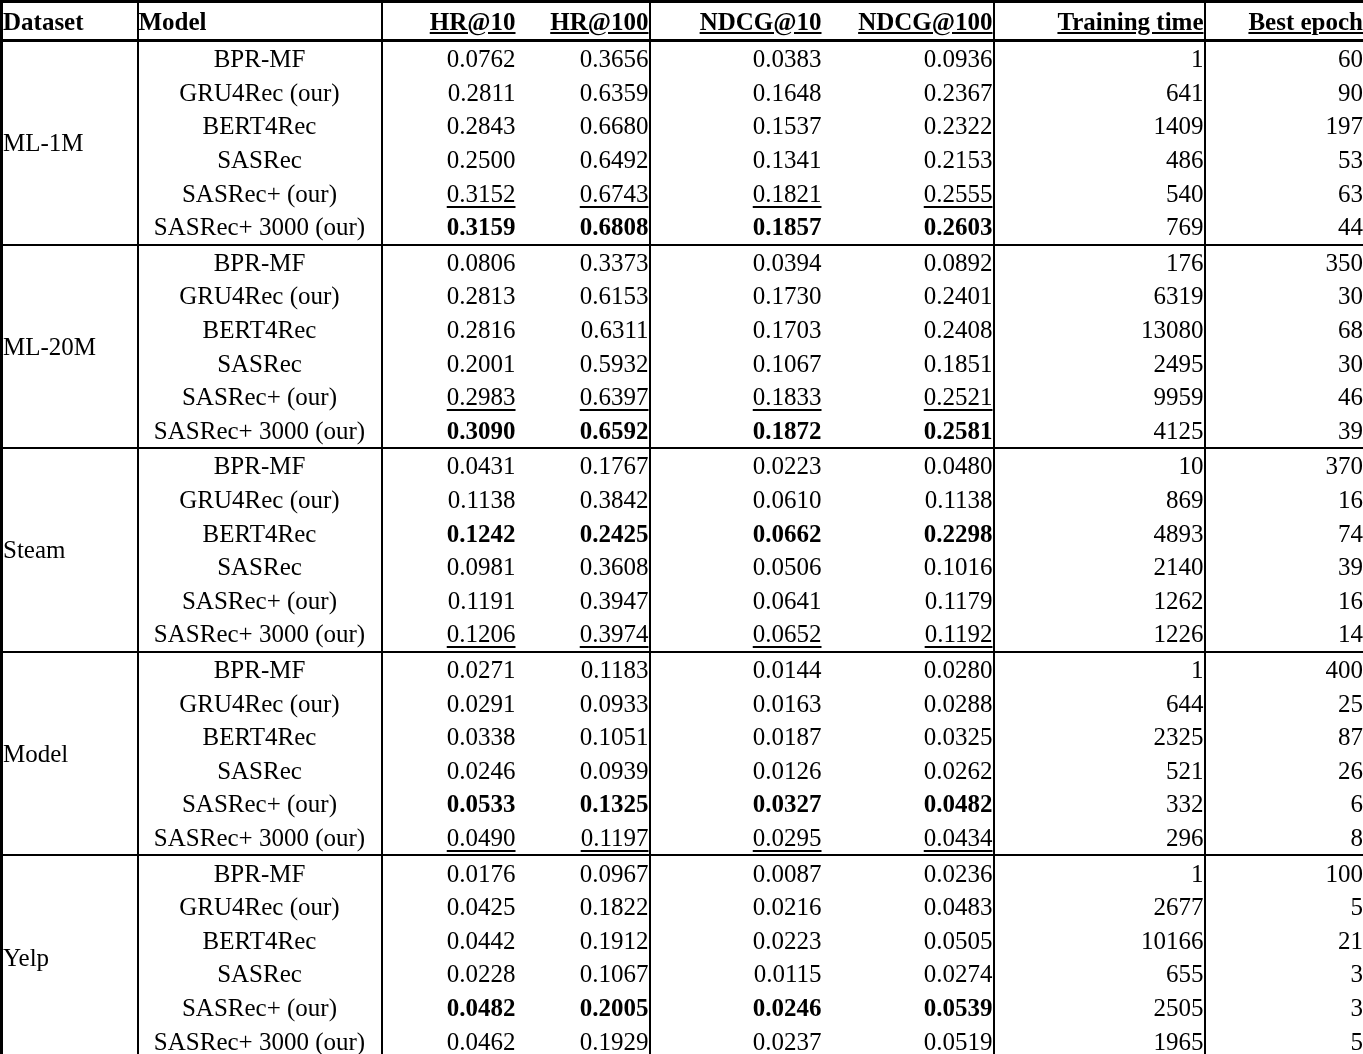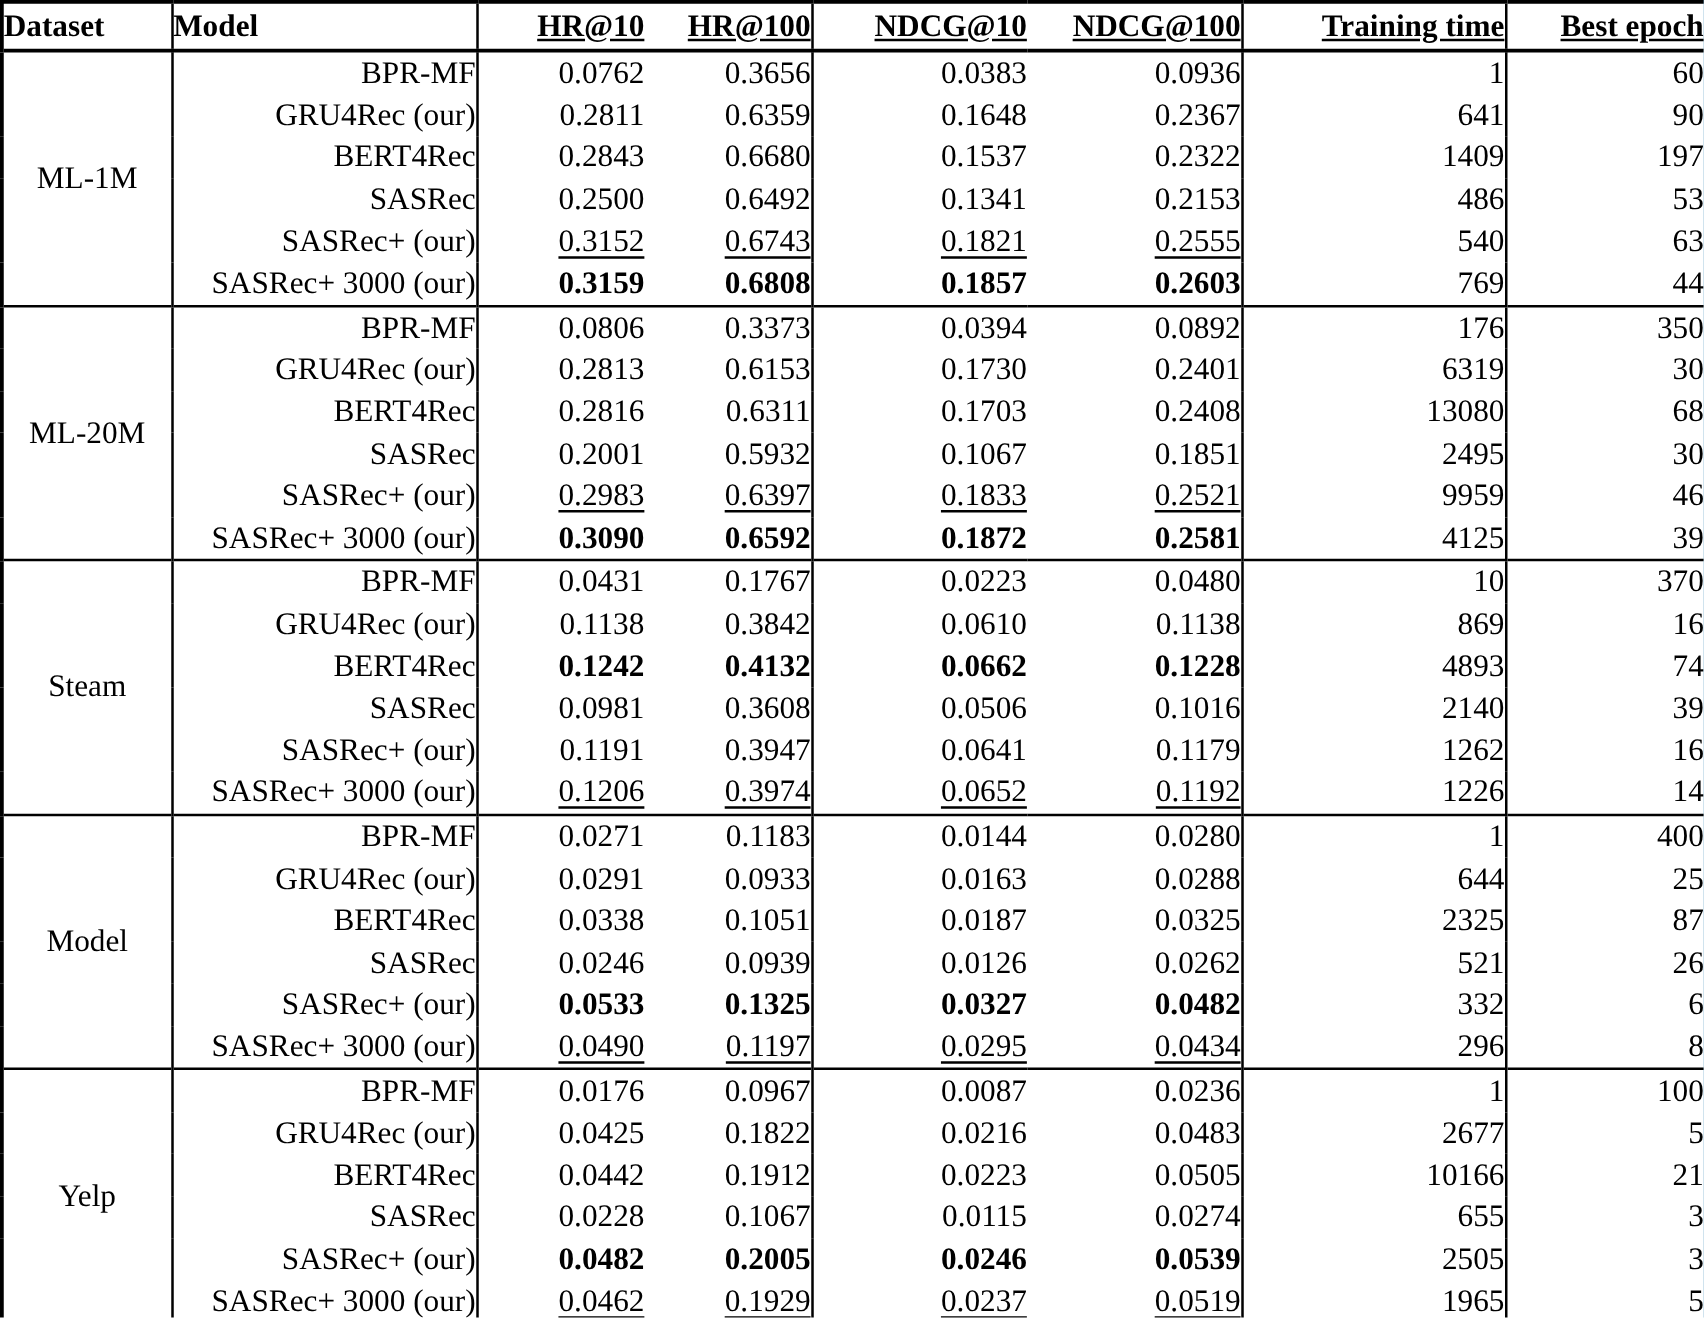--- a/index.html
+++ b/index.html
@@ -66,28 +66,28 @@
   .vsep-right { border-right: 2px solid #000; }
 
   
   tbody td {
     height: 33.6px;
     font-size: 25px;
     padding: 0 10px;
     white-space: nowrap;
   }
   td.dataset-cell {
-    text-align: center;
+    text-align: left;
     vertical-align: top;
     padding-left: 14px;
     padding-top: 26px;
     font-size: 25px;
   }
   td.model-cell {
-    text-align: right;
+    text-align: center;
     padding-left: 10px;
     font-family: Liberation Serif, serif;
   }
   td.num {
     text-align: right;
     padding-right: 12px;
   }
   tr.group-start td {
     border-top: 2px solid #000;
   }
@@ -251,23 +251,23 @@
           <td class="num">0.1138</td>
           <td class="num vsep-right">0.3842</td>
           <td class="num">0.0610</td>
           <td class="num vsep-right">0.1138</td>
           <td class="num vsep-right">869</td>
           <td class="num edge-right">16</td>
         </tr>
         <tr>
           <td class="model-cell vsep-right">BERT4Rec</td>
           <td class="num bold">0.1242</td>
-          <td class="num vsep-right bold">0.4132</td>
+          <td class="num vsep-right bold">0.2425</td>
           <td class="num bold">0.0662</td>
-          <td class="num vsep-right bold">0.1228</td>
+          <td class="num vsep-right bold">0.2298</td>
           <td class="num vsep-right">4893</td>
           <td class="num edge-right">74</td>
         </tr>
         <tr>
           <td class="model-cell vsep-right">SASRec</td>
           <td class="num">0.0981</td>
           <td class="num vsep-right">0.3608</td>
           <td class="num">0.0506</td>
           <td class="num vsep-right">0.1016</td>
           <td class="num vsep-right">2140</td>

